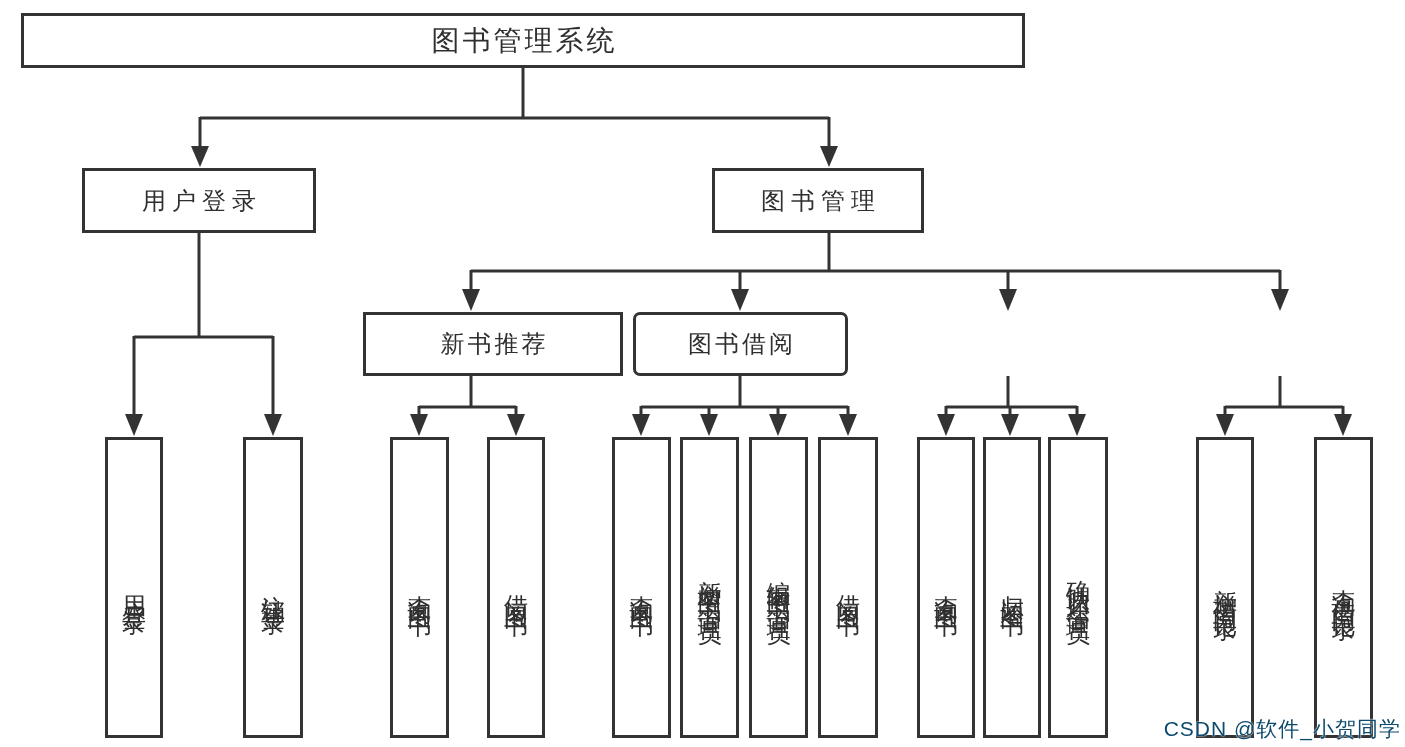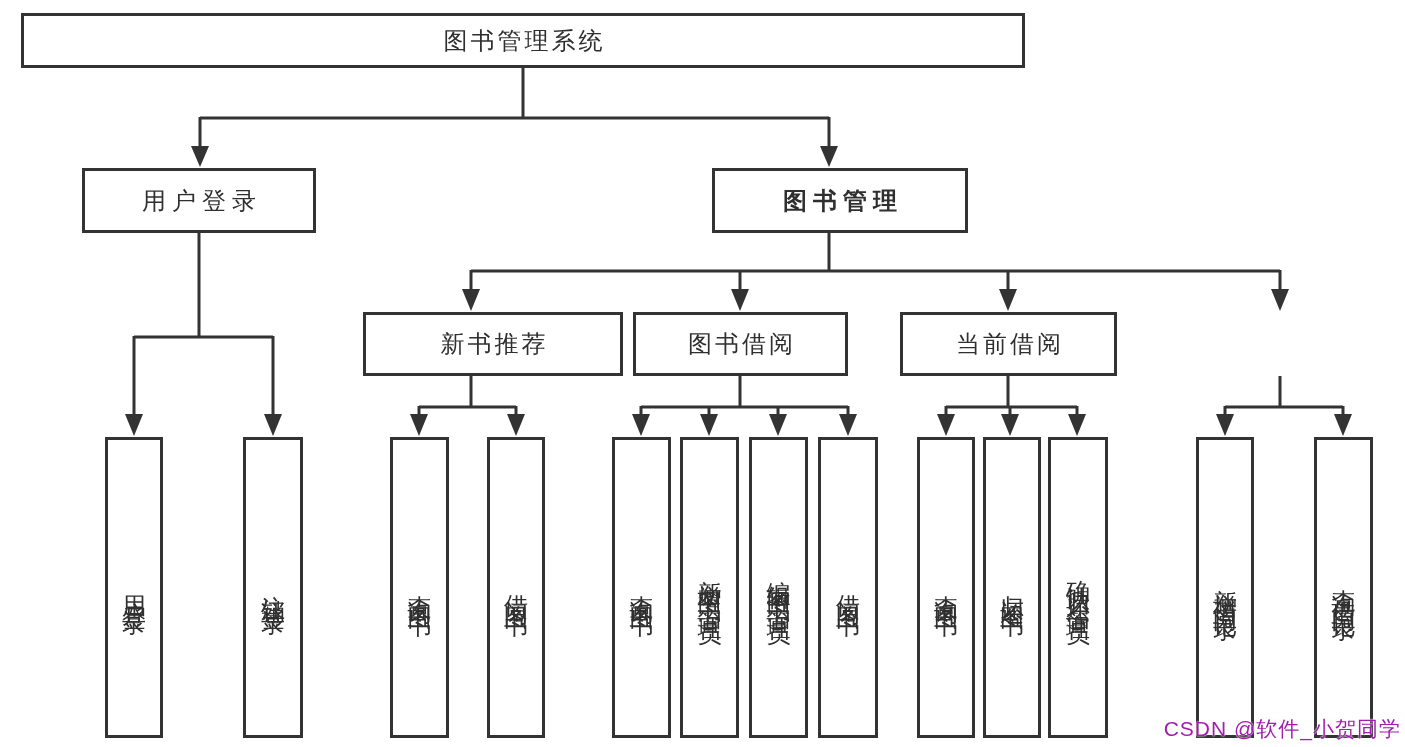--- a/index.html
+++ b/index.html
@@ -30,36 +30,36 @@
     align-items: center;
     justify-content: center;
     color: #2f2f2f;
   }
   .node.h {
     font-size: 24px;
     letter-spacing: 6px;
     text-indent: 6px; 
     white-space: nowrap;
   }
-  .node.root-box  { font-size: 24px; letter-spacing: 3px; text-indent: 3px; }
+  .node.root-box  { font-size: 28px; letter-spacing: 3px; text-indent: 3px; }
   .node.lvl3     { font-size: 24px; letter-spacing: 3px; text-indent: 3px; }
   .node.v span {
     writing-mode: vertical-rl;
     text-orientation: mixed;
     font-size: 24px;
     letter-spacing: 6px;
     color: #2f2f2f;
     line-height: 1;
   }
   .watermark {
     position: absolute;
     right: 4px;
     bottom: 4px;
     font-size: 21px;
-    color: #a21caf;
+    color: #0c4a6e;
     letter-spacing: 1px;
     text-shadow: 0 0 2px #ffffff, 0 0 1px #ffffff;
     white-space: nowrap;
     z-index: 5;
   }
 </style>
 </head>
 <body>
 
 <div class="canvas">
@@ -133,25 +133,24 @@
       <polygon points="1068,414 1086,414 1077,436"></polygon>
 
       <polygon points="1216,414 1234,414 1225,436"></polygon>
       <polygon points="1334,414 1352,414 1343,436"></polygon>
     </g>
   </svg>
 
   <div class="node h root-box" style="left:21px; top:13px; width:1004px; height:55px;">图书管理系统</div>
 
   <div class="node h" style="left:82px; top:168px; width:234px; height:65px;">用户登录</div>
-  <div class="node h" style="left:712px; top:168px; width:256px; height:65px;font-weight:bold;">图书管理</div>
+  <div class="node h" style="left:712px; top:168px; width:212px; height:65px;">图书管理</div>
 
   <div class="node h lvl3" style="left:363px; top:312px; width:260px; height:64px;">新书推荐</div>
-  <div class="node h lvl3" style="left:633px; top:312px; width:215px; height:64px;">图书借阅</div>
-  <div class="node h lvl3" style="left:900px; top:312px; width:217px; height:64px;">当前借阅</div>
+  <div class="node h lvl3" style="left:633px; top:312px; width:215px; height:64px;border-radius:7px;">图书借阅</div>
 
   <div class="node v" style="left:105px; top:437px; width:58px; height:301px;">
     <span>用户登录</span>
   </div>
   <div class="node v" style="left:243px; top:437px; width:60px; height:301px;">
     <span>注销登录</span>
   </div>
 
   <div class="node v" style="left:390px; top:437px; width:59px; height:301px;">
     <span>查询图书</span>

